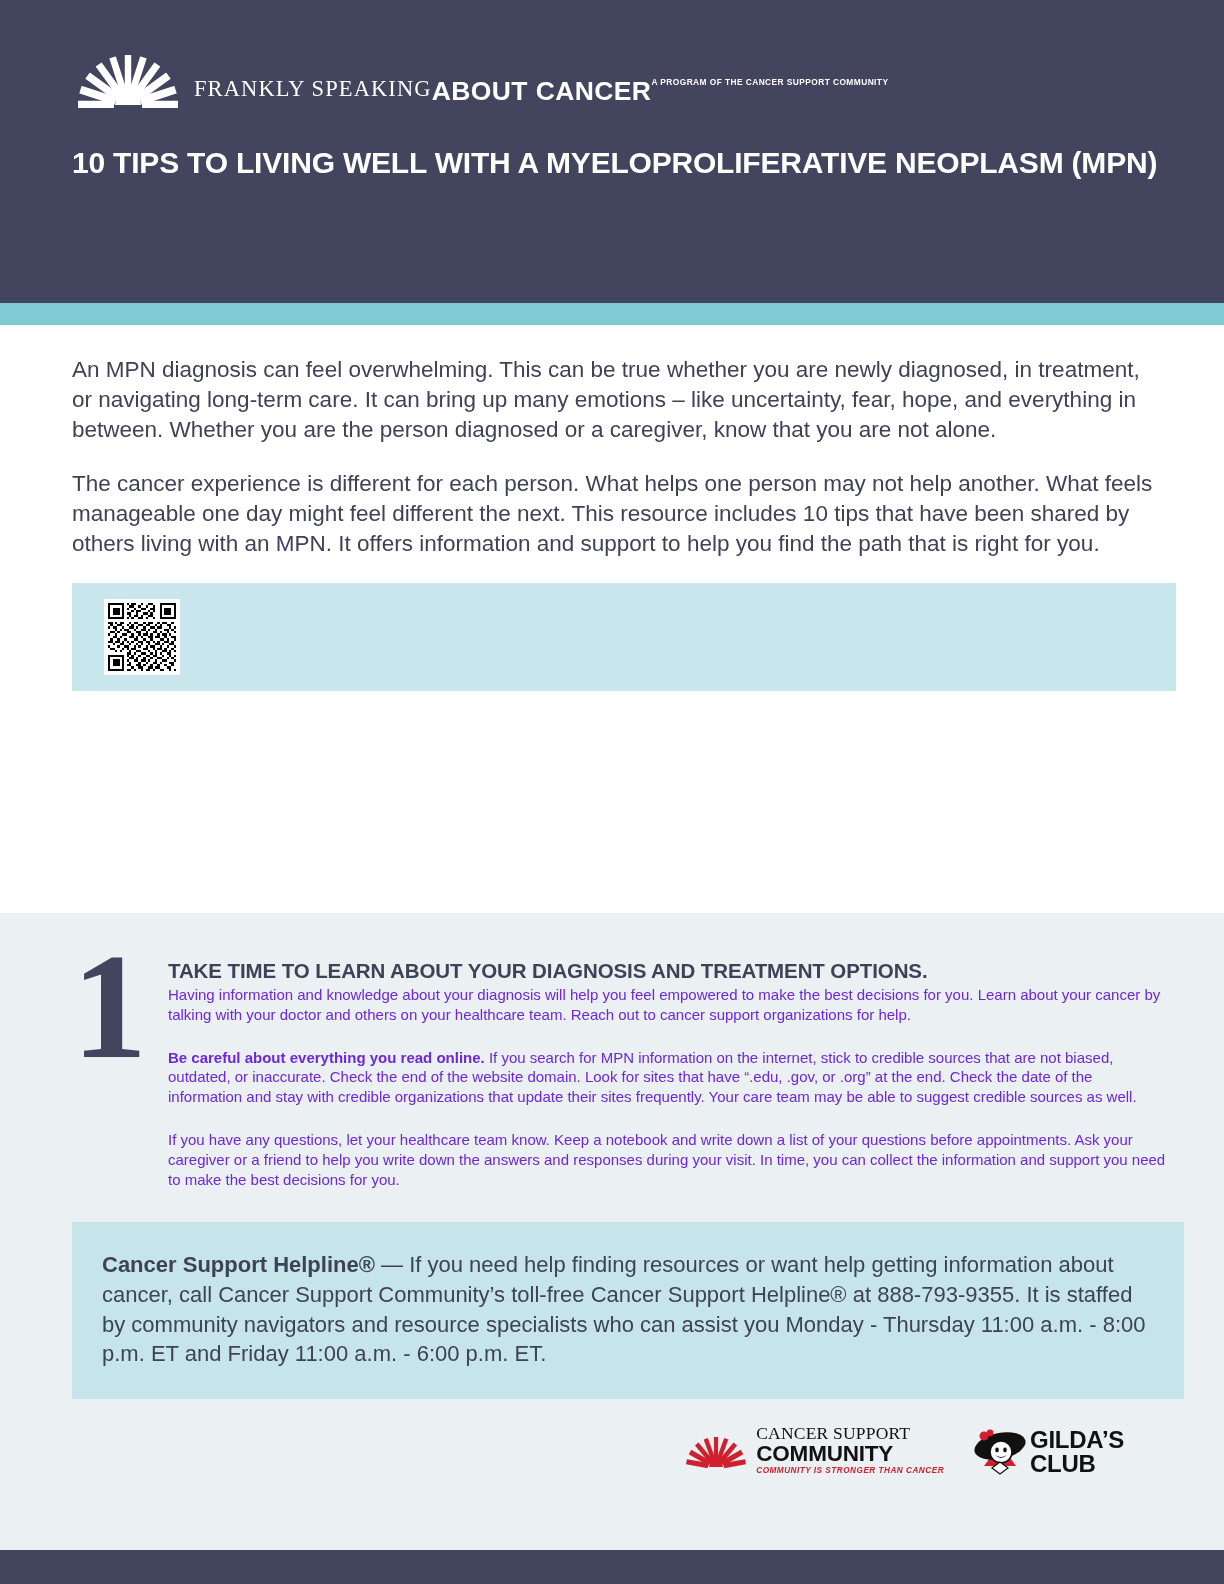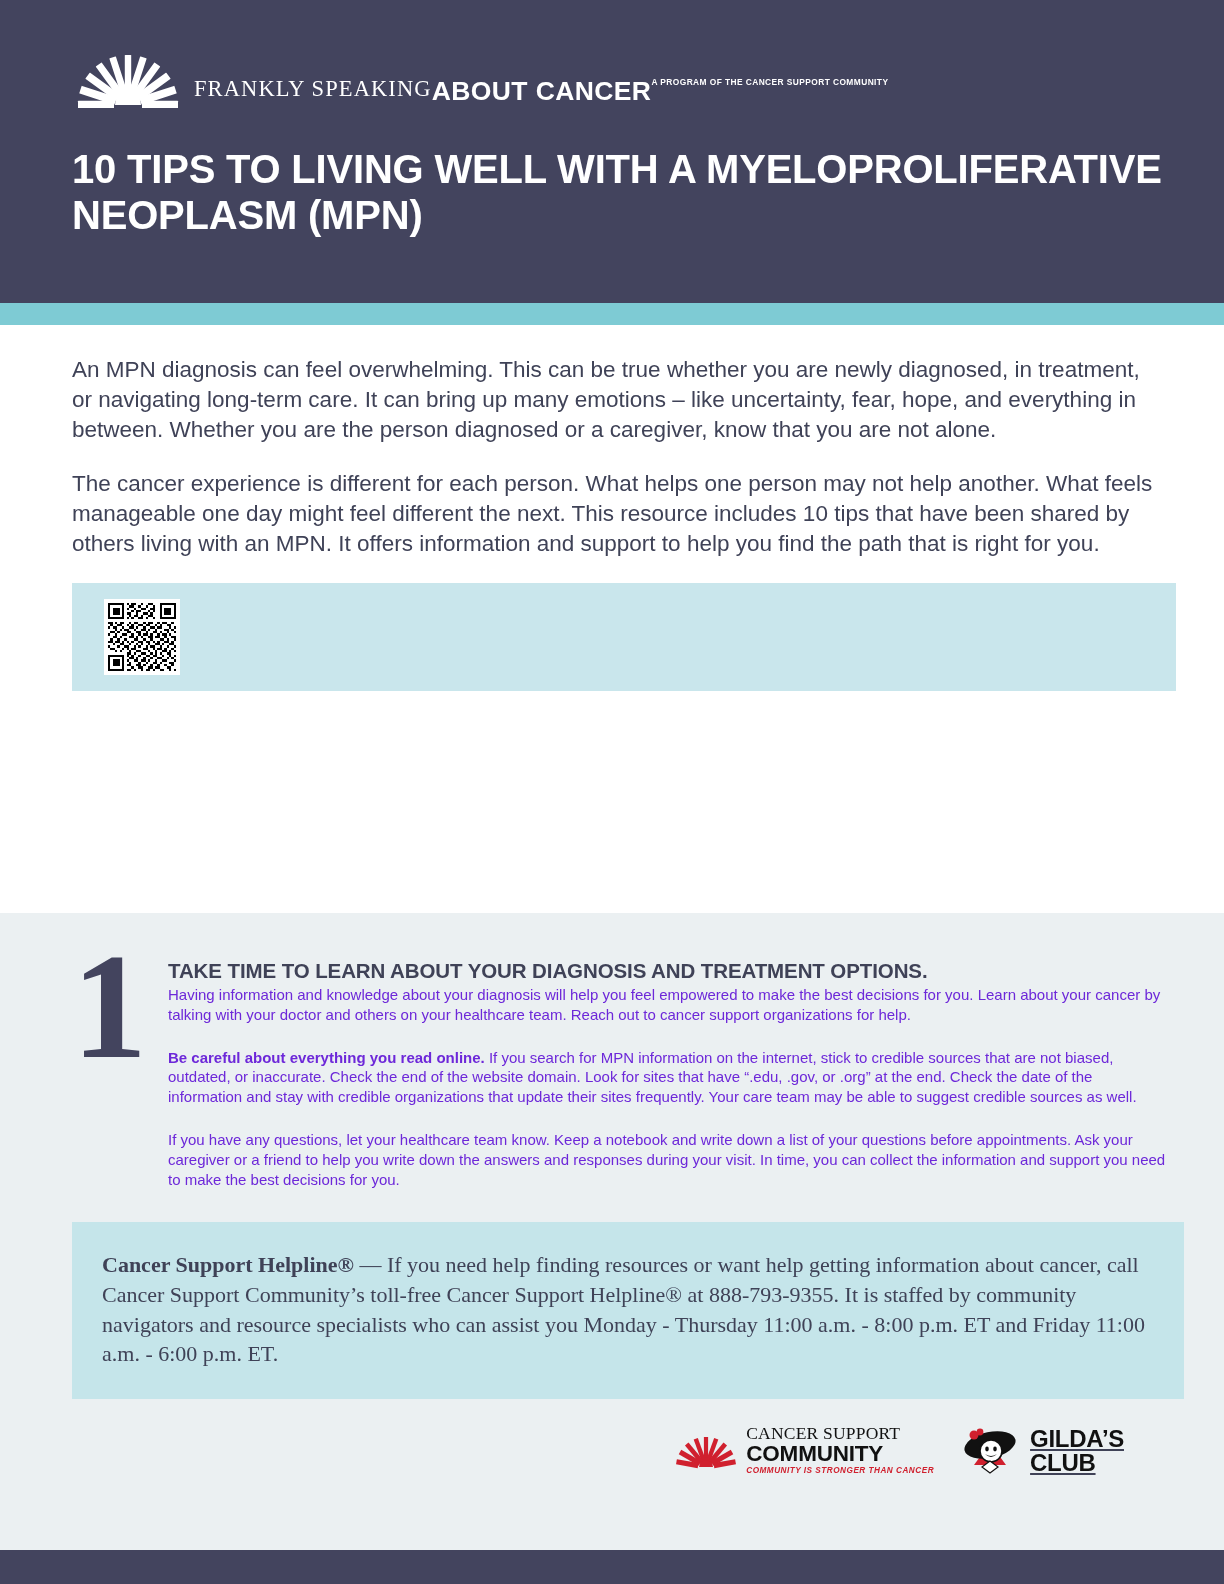--- a/index.html
+++ b/index.html
@@ -79,21 +79,21 @@
     color: #ffffff;
     font-size: 8.4px;
     font-weight: bold;
     letter-spacing: 0.42px;
     line-height: 1;
   }
 
   .page-title {
     margin: 38px 0 0 72px;
     color: #ffffff;
-    font-size: 40px;
+    font-size: 30px;
     font-weight: bold;
     line-height: 1.16;
     letter-spacing: -0.2px;
     max-width: 1090px;
   }
 
   .teal-bar {
     height: 22px;
     background: #7ecbd4;
     flex: 0 0 auto;
@@ -200,29 +200,28 @@
     background: #c5e5ea;
     margin-top: 32px;
     padding: 28px 34px 30px 30px;
     width: 1112px;
   }
 
   .helpline p {
     font-size: 22px;
     line-height: 1.35;
     color: #3f4257;
-    font-family: Liberation Serif, serif;
   }
 
   .helpline b { font-weight: bold; }
 
   
   .footer-logos {
     display: flex;
-    align-items: flex-start;
+    align-items: flex-end;
     justify-content: flex-end;
     padding: 26px 44px 0 0;
     gap: 26px;
   }
 
   .csc-logo {
     display: flex;
     align-items: center;
     gap: 9px;
   }
@@ -252,22 +251,20 @@
     font-weight: bold;
     color: #d0202e;
     letter-spacing: 0.5px;
     line-height: 1.5;
     font-style: italic;
   }
 
   .gilda-logo {
     display: flex;
     align-items: center;
-    gap: 10px;
-    text-decoration: underline;
   }
 
   .gilda-mark { width: 60px; height: 52px; flex: 0 0 auto; }
 
   .gilda-words {
     display: flex;
     flex-direction: column;
     line-height: 1.0;
   }
 

